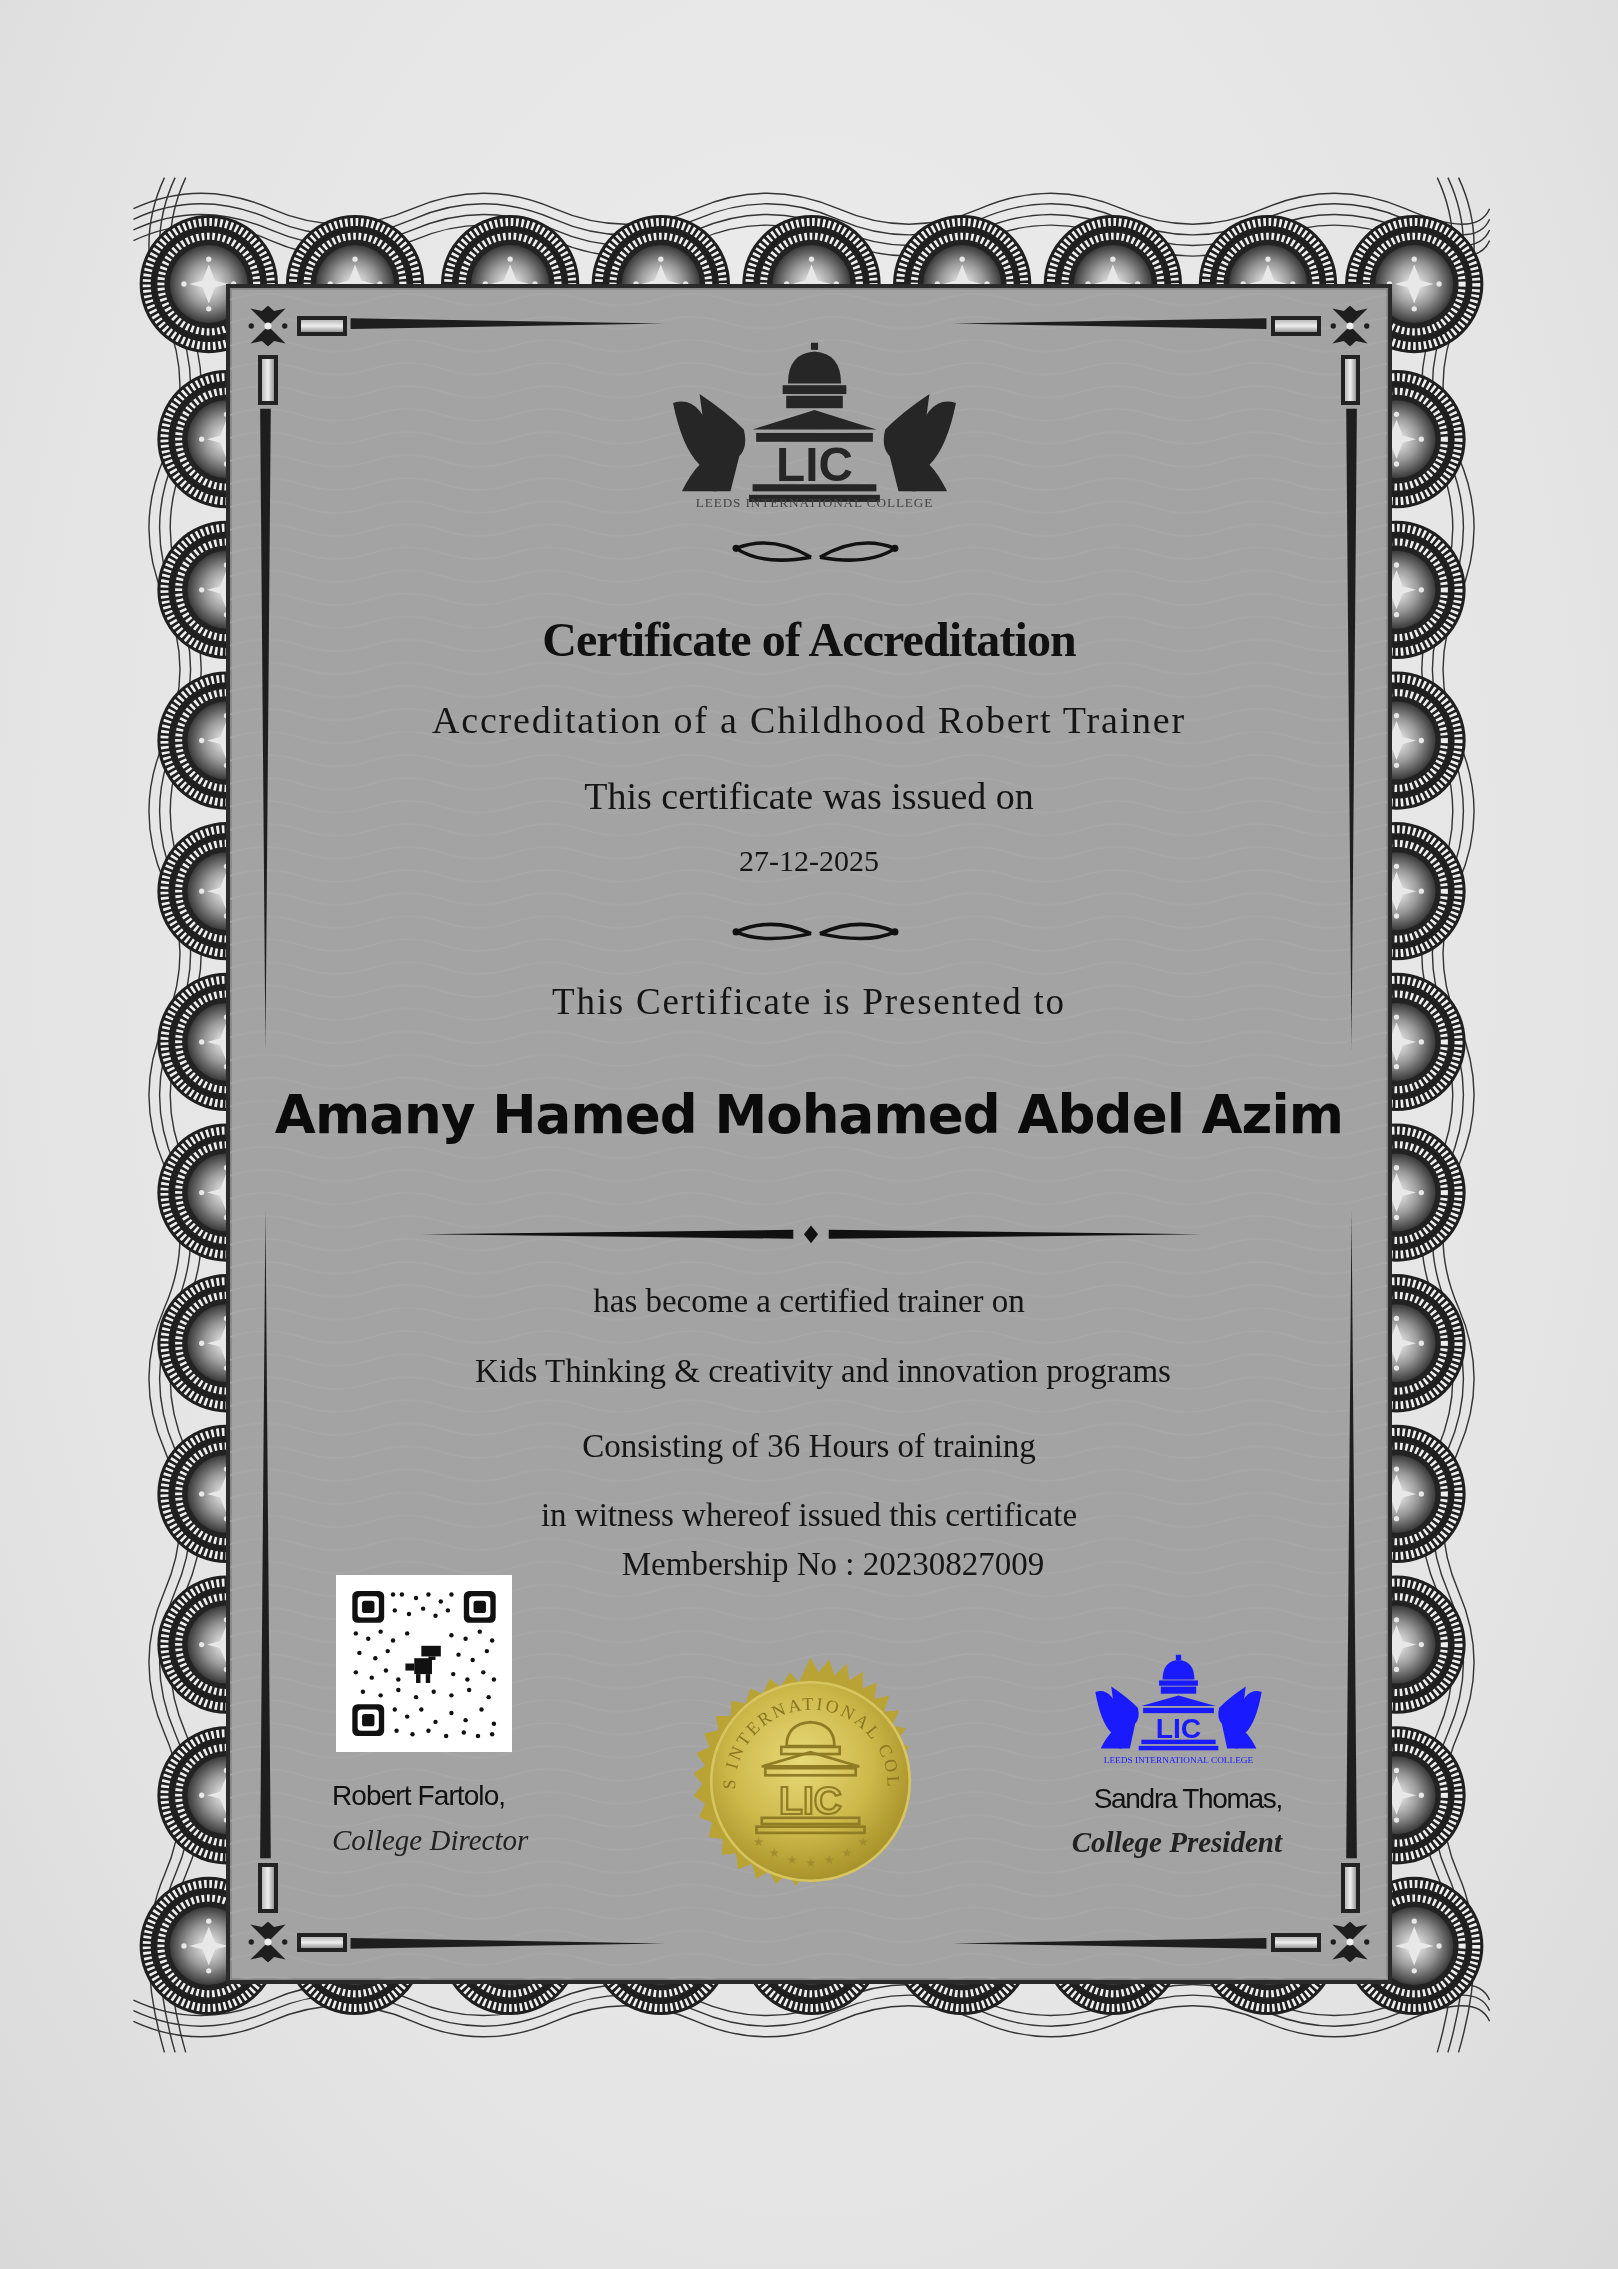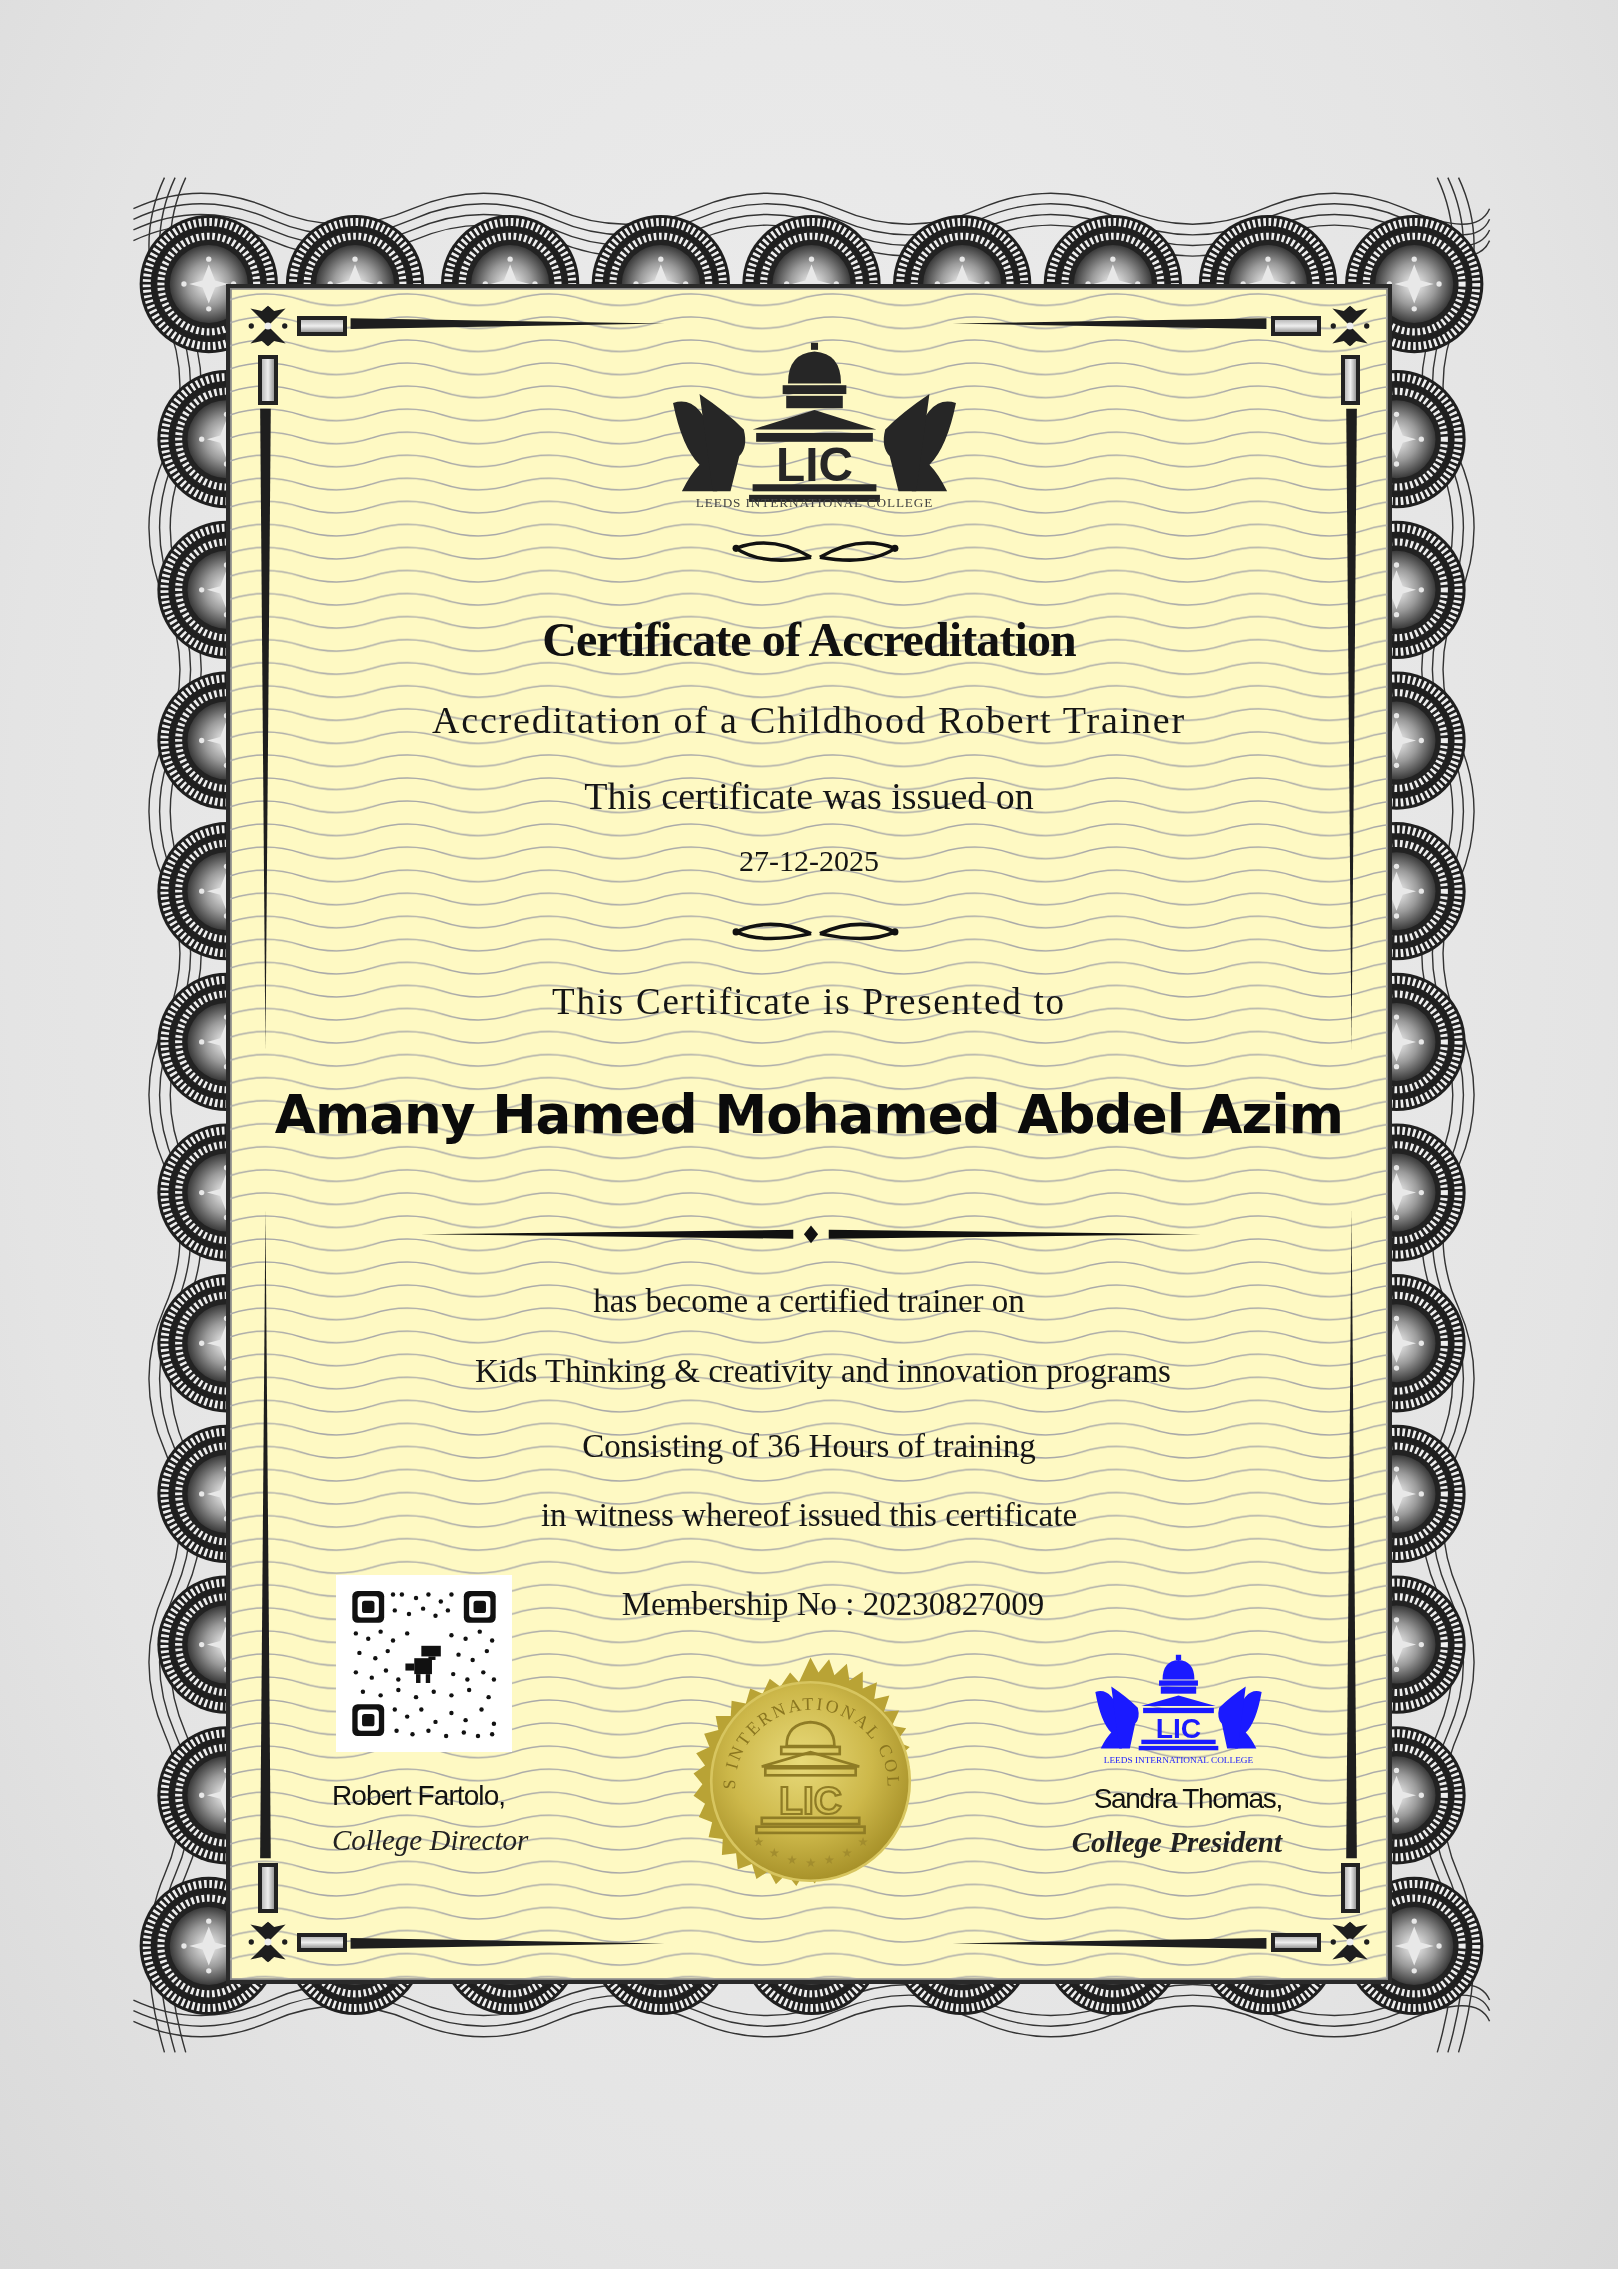--- a/index.html
+++ b/index.html
@@ -11,21 +11,21 @@
     color:#111;
   }
   
   .outer-border {
     position:absolute; left:129px; top:173px; width:1365px; height:1884px;
   }
   .outer-border svg { position:absolute; left:0; top:0; }
   
   .panel {
     position:absolute; left:226px; top:284px; width:1166px; height:1700px;
-    background:#fef9c3;
+    background:#a3a3a3;
     border:4.4px solid #2a2a2a;
     box-sizing:border-box;
     overflow:hidden;
     box-shadow: 0 0 0 1.8px #888 inset;
   }
   .panel-bg { position:absolute; inset:0; }
   .corner { position:absolute; width:44px; height:44px; }
   .corner-tl { left:16px; top:16px; }
   .corner-tr { right:16px; top:16px; }
   .corner-bl { left:16px; bottom:16px; }
@@ -56,21 +56,21 @@
   .presented {
     position:absolute; left:0; right:0; top:692px; font-size:37px; letter-spacing:1.8px; color:#151515;
   }
   .recipient {
     position:absolute; left:0; right:0; top:796px;
     font-family:"DejaVu Sans", sans-serif; font-weight:bold;
     font-size:53px; letter-spacing:-0.9px; color:#0b0b0b;text-align:center;
   }
   .divider { position:absolute; left:191px; top:933px; width:780px; height:26.6px; }
   .body-line { position:absolute; left:0; right:0; font-size:33px; color:#151515; }
-  .l1 { top:995px; } .l2 { top:1065px;padding-left:28px; } .l3 { top:1140px; } .l4 { top:1209px; } .l5 { top:1298px;padding-left:48px; }
+  .l1 { top:995px; } .l2 { top:1065px;padding-left:28px; } .l3 { top:1140px; } .l4 { top:1209px; } .l5 { top:1258px;padding-left:48px; }
 
   .qr { position:absolute; left:106px; top:1287px; width:176px; height:177px; background:#fff; }
   .sig-left-name { position:absolute; left:102px; top:1492px; font-family:"Liberation Sans", sans-serif; font-size:28px; letter-spacing:-0.9px; color:#111; text-align:left; }
   .sig-left-title { position:absolute; left:102px; top:1536px; font-style:italic; font-size:29px; color:#222; text-align:left; }
   .sig-right-logo { position:absolute; left:860px; top:1365px; width:177px; height:115px; }
   .sig-right-name { position:absolute; right:106px; top:1495px; font-family:"Liberation Sans", sans-serif; font-size:28px; letter-spacing:-1.3px; color:#111; text-align:right;margin-left:46px; }
   .sig-right-title { position:absolute; right:106px; top:1538px; font-style:italic; font-size:29px; color:#222; text-align:right;font-weight:bold; }
   .seal { position:absolute; left:452px; top:1365px; width:257px; height:257px; }
 </style>
 </head>

